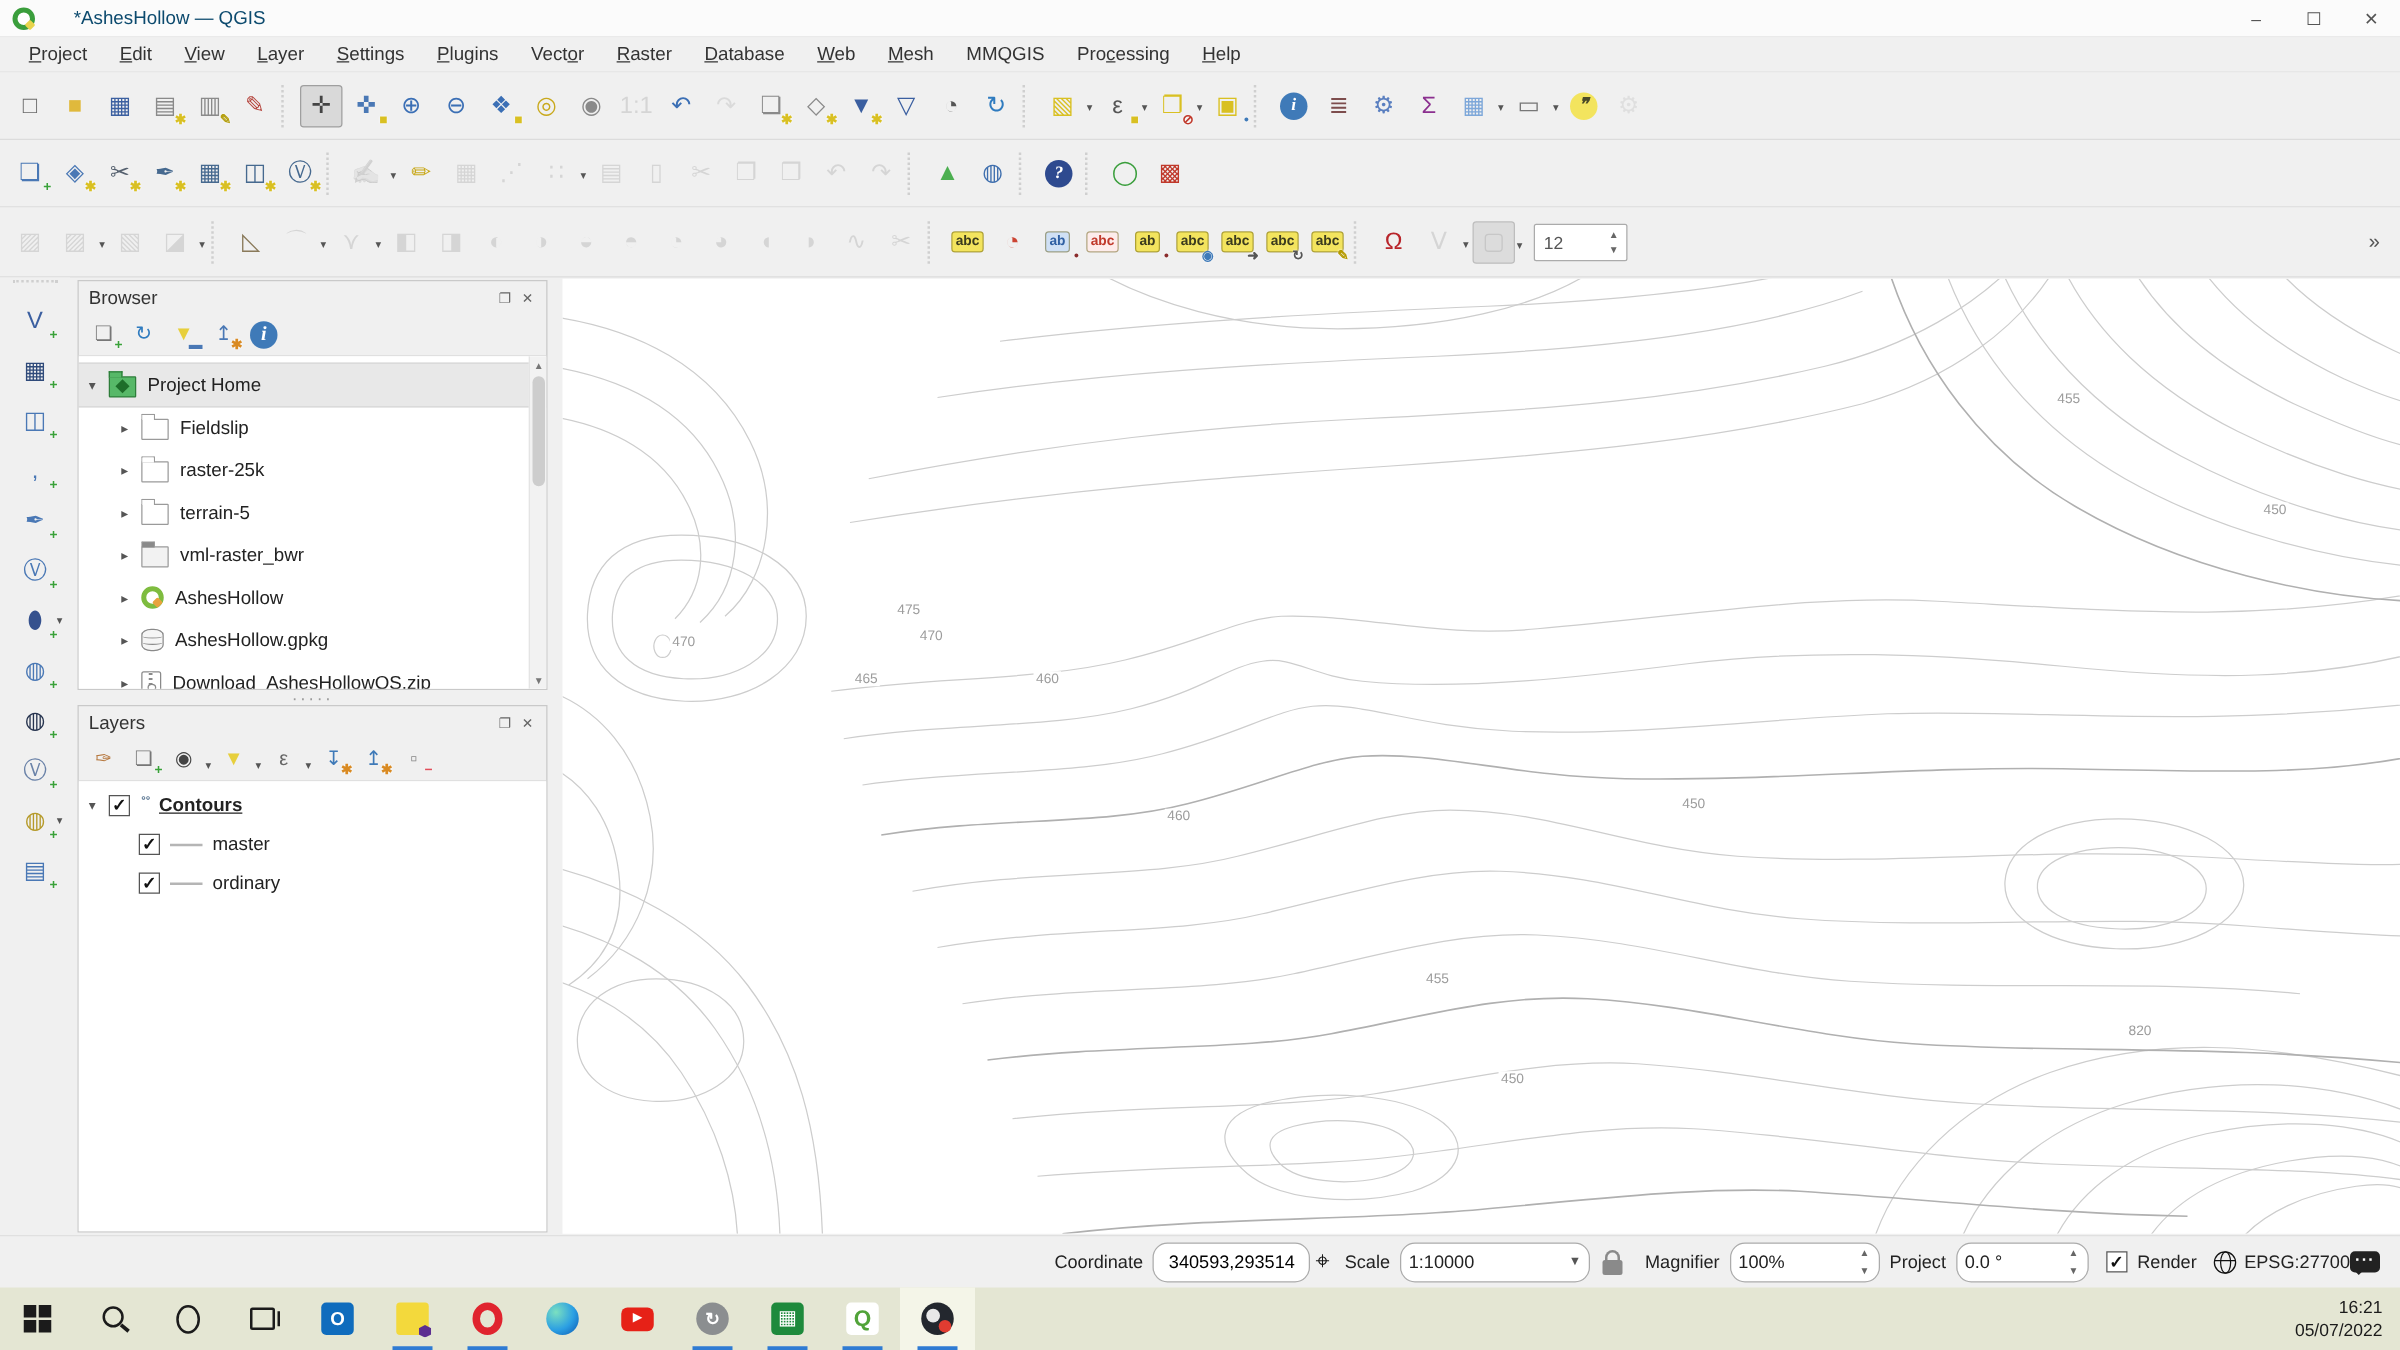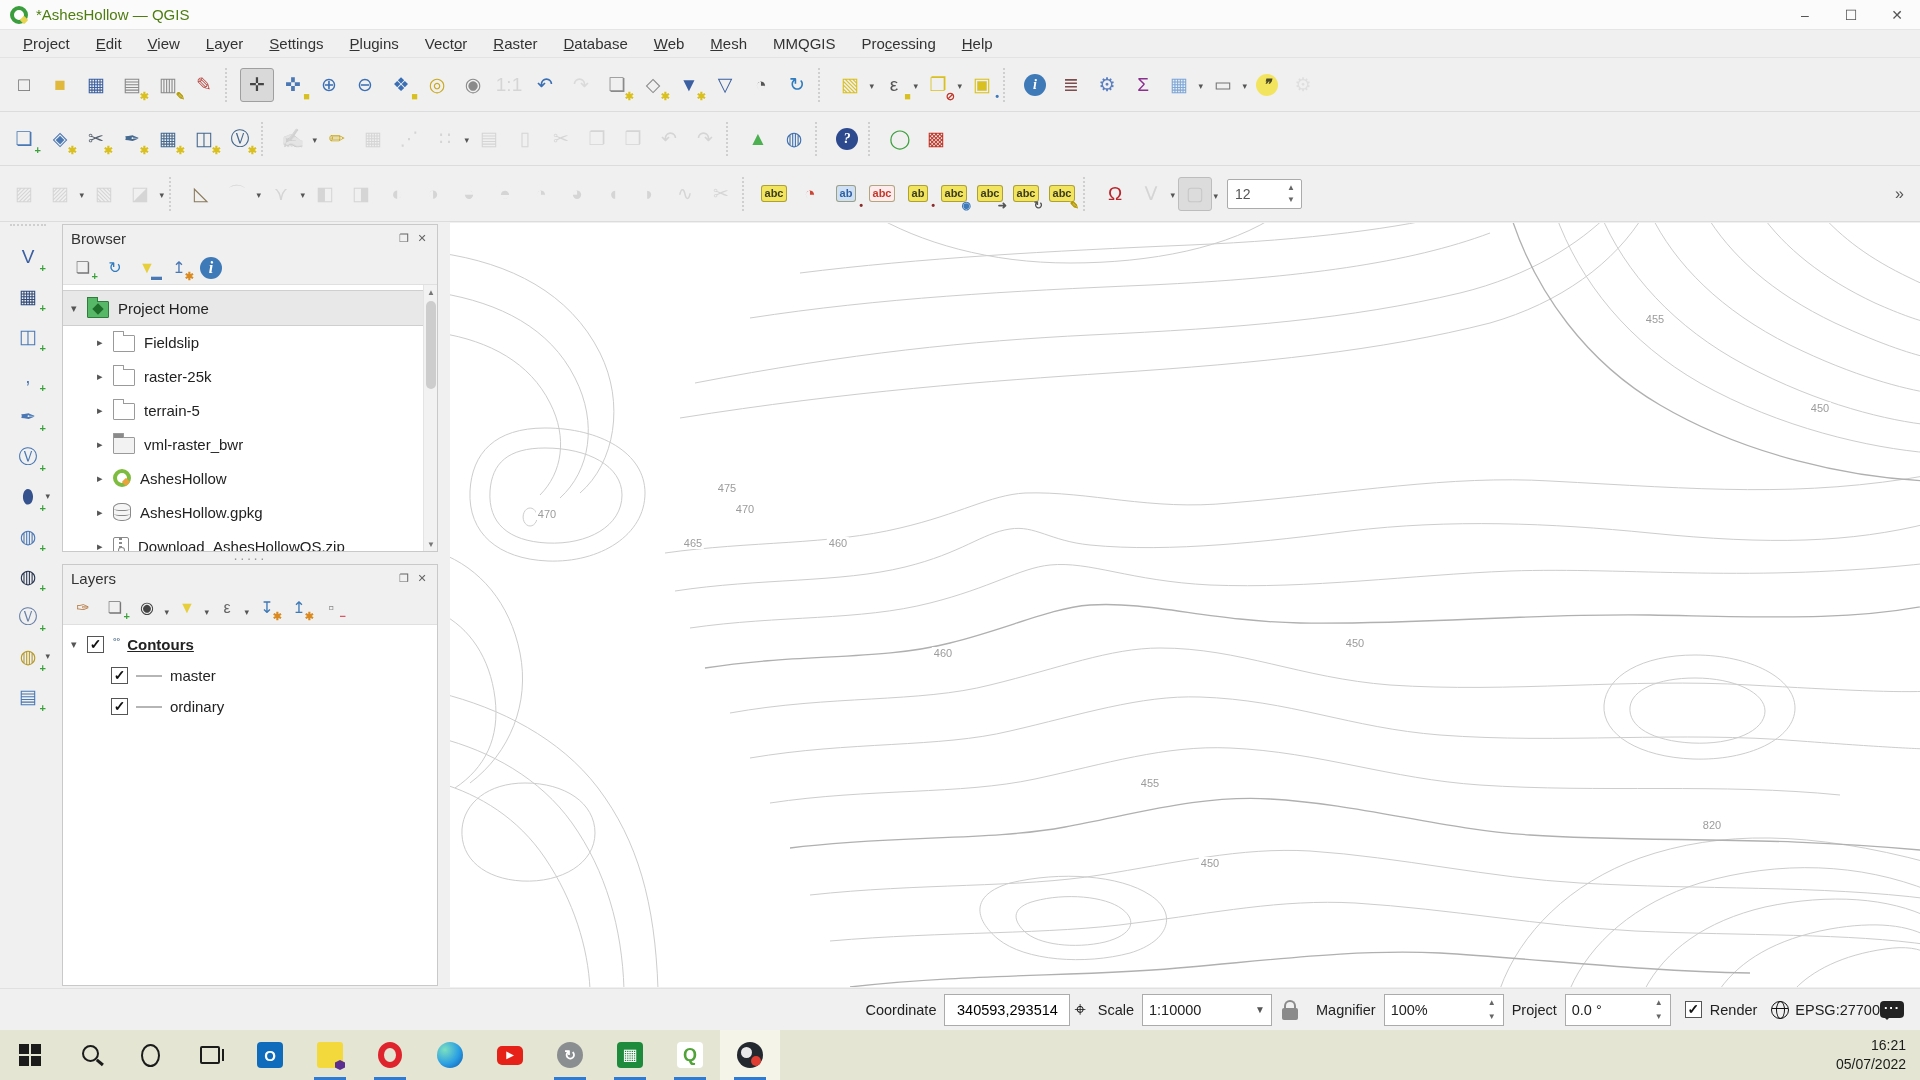--- a/index.html
+++ b/index.html
@@ -6,21 +6,21 @@
   html,body { width:1920px; height:1080px; overflow:hidden;
     font-family:"Liberation Sans", sans-serif; background:#f0f0f0; color:#222; }
 
   
   #titlebar { position:absolute; left:0; top:0; width:1920px; height:30px;
     background:#fbfbfb; border-bottom:1px solid #e5e5e5; display:flex; align-items:center; }
   .qgis-logo { width:18px; height:18px; margin:0 8px 0 10px; border-radius:50%;
     border:4px solid #3a9e3c; position:relative; background:#fff; }
   .qgis-logo::after { content:""; position:absolute; right:-3px; bottom:-3px; width:6px; height:6px;
     background:#e8d44d; border-radius:1px; transform:rotate(45deg); }
-  #window-title { font-size:15px; color:#4d7c0f; }
+  #window-title { font-size:15px; color:#0c4a6e;margin-left:23px; }
   #win-controls { margin-left:auto; display:flex; height:100%; }
   .winbtn { width:46px; height:100%; display:flex; align-items:center; justify-content:center;
     font-size:14px; color:#555; }
 
   
   #menubar { position:absolute; left:0; top:30px; width:1920px; height:28px; background:#f0f0f0;
     display:flex; align-items:center; padding-left:10px; border-bottom:1px solid #e3e3e3; }
   .menu-item { padding:3px 13px; font-size:15px; color:#333; }
   .menu-item u { text-decoration:underline; }
 
@@ -140,25 +140,25 @@
     display:flex; align-items:center; font-size:14.5px; color:#222; border-top:1px solid #e0e0e0; }
   #locator { width:376px; height:32px; margin-left:10px; background:#fff; border:1px solid #b4b4b4; border-radius:2px;
     display:flex; align-items:center; }
   .mag-icon { width:13px; height:13px; border:2px solid #8a8a8a; border-radius:50%; margin:0 6px 0 9px; position:relative; flex:none; }
   .mag-icon::after { content:""; position:absolute; width:6px; height:2px; background:#8a8a8a;
     right:-5px; bottom:-2px; transform:rotate(40deg); }
   #locator input { border:none; outline:none; flex:1; font-size:14.5px; color:#222; background:transparent;
     font-family:"Liberation Sans", sans-serif; }
   #locator input::placeholder { color:#9a9a9a; }
   .sb-label { margin:0 8px; color:#222; }
-  .sb-box { background:#fff; border:1px solid #ababab; border-radius:0; height:32px; display:flex;
+  .sb-box { background:#fff; border:1px solid #ababab; border-radius:12px; height:32px; display:flex;
     align-items:center; padding:0 6px; position:relative; }
   #coordinate-value { width:112px; border:none; outline:none; font-size:14.5px; text-align:center;
     font-family:"Liberation Sans", sans-serif; }
-  #scale-combo { width:130px; }
+  #scale-combo { width:152px; }
   #scale-combo .combo-arrow { position:absolute; right:6px; font-size:10px; color:#555; }
   .spin-sb { width:120px; }
   .spin-sb .spinud { right:3px; }
   .mouse-icon { font-size:20px; color:#111; margin:0 4px; }
   .lock-icon { width:16px; height:12px; background:#8a8a8a; border-radius:2px; position:relative; margin:0 10px; margin-top:8px; }
   .lock-icon::before { content:""; position:absolute; left:2px; top:-8px; width:8px; height:8px;
     border:2.5px solid #8a8a8a; border-bottom:none; border-radius:6px 6px 0 0; }
   #render-check { display:flex; align-items:center; margin-left:14px; }
   .globe-icon { width:18px; height:18px; border:1.5px solid #111; border-radius:50%; position:relative; margin:0 6px 0 14px; }
   .globe-icon::before { content:""; position:absolute; left:4px; top:-1px; width:7px; height:16px;

